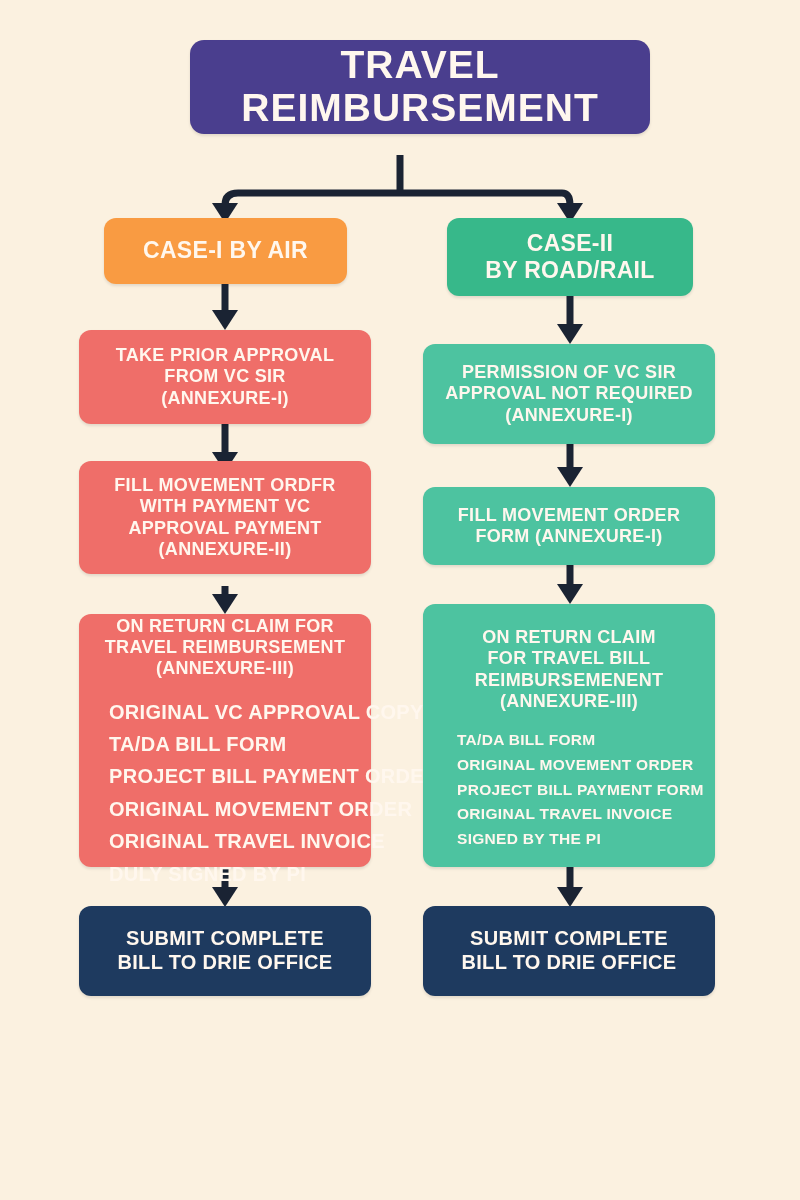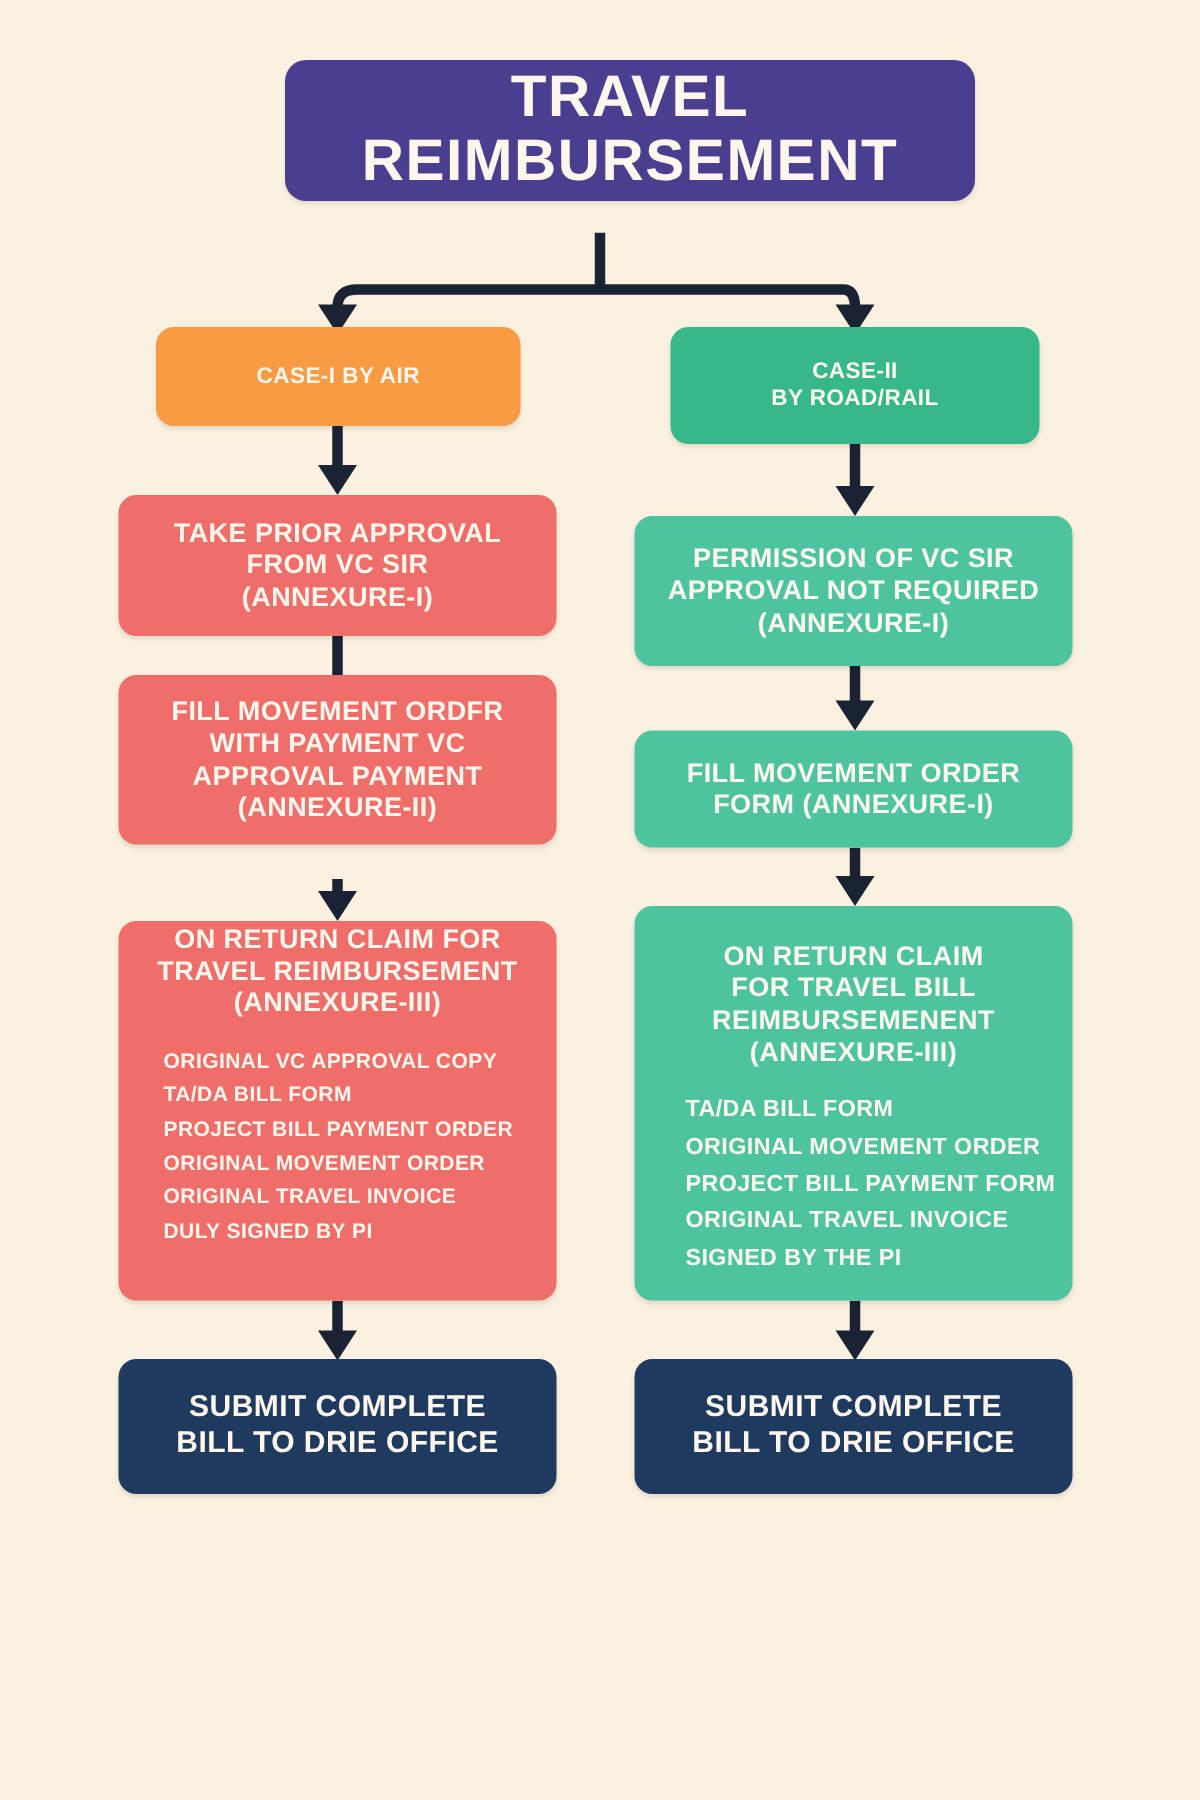--- a/index.html
+++ b/index.html
@@ -35,47 +35,47 @@
     border-radius:14px;
     font-size:39px;
     letter-spacing:1px;
     line-height:1.1;
     margin-left:20px;
   }
 
   
   .case-head {
     height:66px;
-    font-size:15px;
+    font-size:23px;
     border-radius:12px;
   }
   .case-i   { left:104px; top:218px; width:243px; background:#F99B42; }
   .case-ii  { left:447px; top:218px; width:246px; height:78px; background:#37B88A; top:218px; }
 
   
   .step { font-size:18px; }
   .l1 { left:79px;  top:330px; width:292px; height:94px;  background:#EF6E69; }
-  .l2 { left:79px;  top:450px; width:292px; height:113px; background:#EF6E69; }
+  .l2 { left:79px;  top:461px; width:292px; height:113px; background:#EF6E69; }
   .l3 { left:79px;  top:614px; width:292px; height:253px; background:#EF6E69; justify-content:flex-start; padding-top:2px; }
   .l4 { left:79px;  top:906px; width:292px; height:90px;  background:#1E3A5F; font-size:20px; }
 
   .r1 { left:423px; top:344px; width:292px; height:100px; background:#4DC3A0; }
   .r2 { left:423px; top:487px; width:292px; height:78px;  background:#4DC3A0; }
   .r3 { left:423px; top:604px; width:292px; height:263px; background:#4DC3A0; justify-content:center; padding-top:16px; }
   .r4 { left:423px; top:906px; width:292px; height:90px;  background:#1E3A5F; font-size:20px; }
 
   .head-lines { width:100%; }
   .head-lines div { white-space:nowrap; }
 
   .doc-list {
     margin-top:16px;
     width:100%;
     text-align:left;
     padding-left:20px;
-    font-size:14px;
+    font-size:20px;
     line-height:1.62;
     font-weight:bold;
   }
   .doc-list.right { padding-left:24px; font-size:15.5px; line-height:1.60; }
   .doc-list div { white-space:nowrap; }
 
   
   .conn { position:absolute; }
 </style>
 </head>

